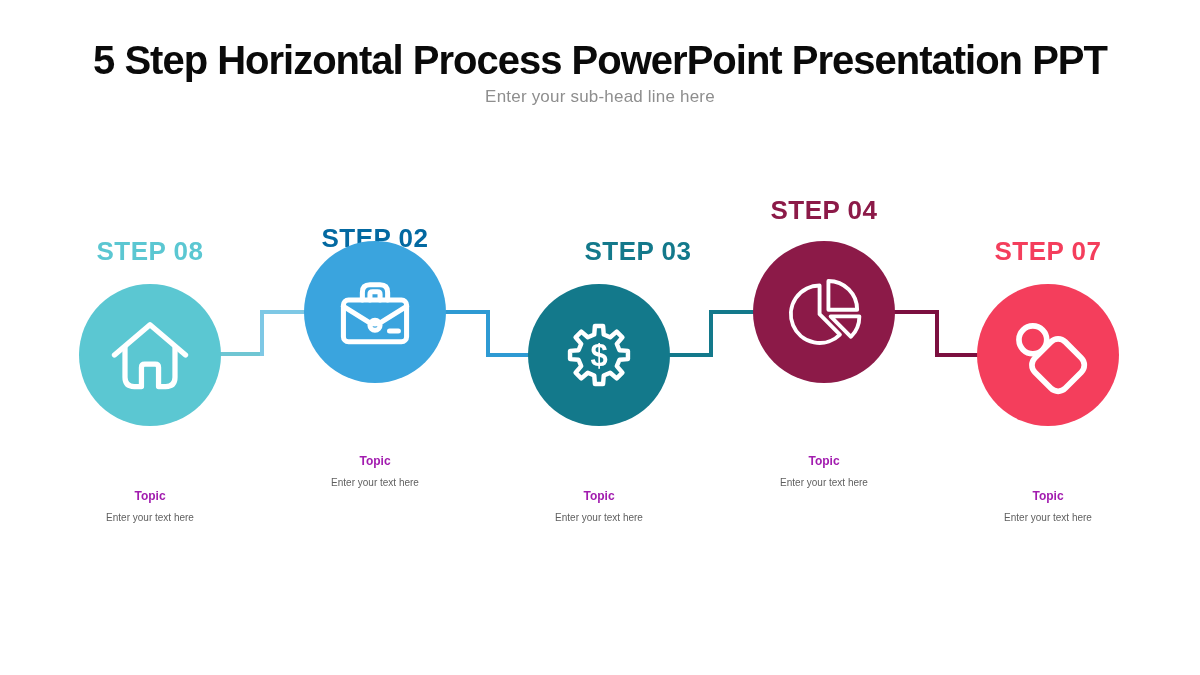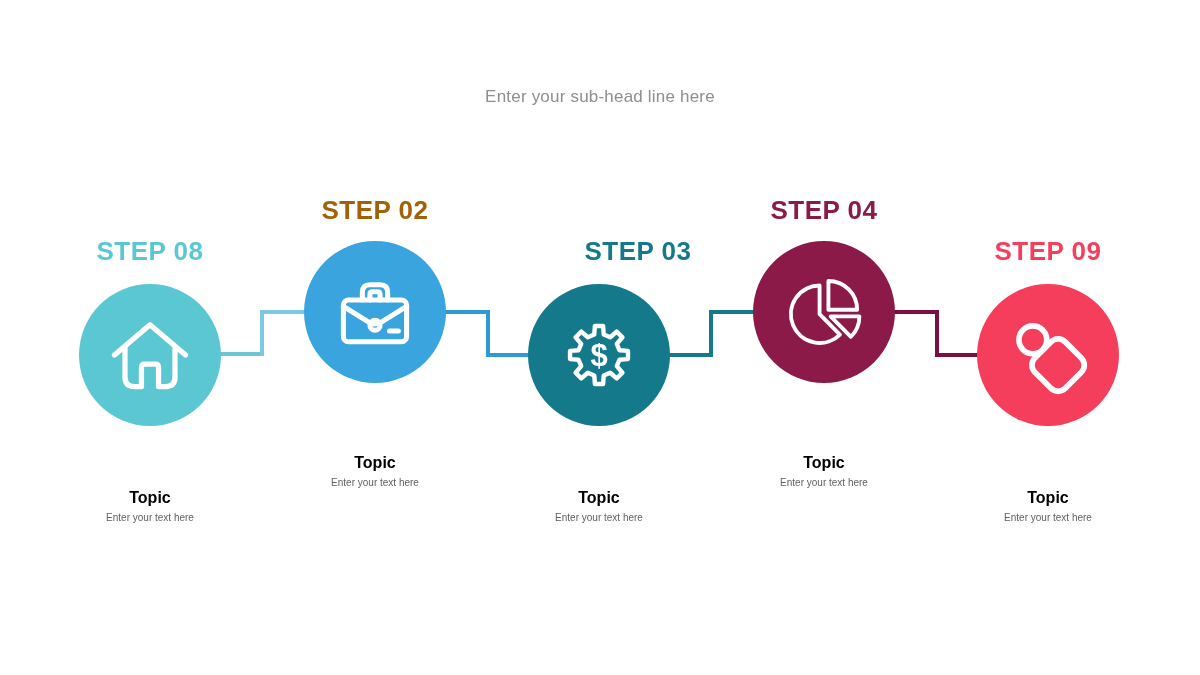--- a/index.html
+++ b/index.html
@@ -20,38 +20,39 @@
     position:absolute;transform:translateX(-50%);white-space:nowrap;
     font-size:26px;font-weight:700;letter-spacing:0.5px;
   }
   .circle{
     position:absolute;transform:translateX(-50%);
     width:142px;height:142px;border-radius:50%;
     display:flex;align-items:center;justify-content:center;
   }
   .topic{
     position:absolute;transform:translateX(-50%);white-space:nowrap;
-    font-size:16px;font-weight:700;color:#000000;
+    font-size:12px;font-weight:700;color:#a21caf;
   }
   .desc{
     position:absolute;transform:translateX(-50%);white-space:nowrap;
     font-size:10px;color:#5f5f5f;
   }
   .cx1{left:150px}.cx2{left:375px}.cx3{left:599px}.cx4{left:824px}.cx5{left:1048px}
   .lbl-low{top:236px}.lbl-high{top:195px}
   .cir-low{top:284px}.cir-high{top:241px}
   .top-low{top:489px}.top-high{top:454px}
   .dsc-low{top:512px}.dsc-high{top:477px}
   .icon{display:block;}
 </style>
 </head>
 <body>
 
 <div class="slide">
 
+  <div class="title">5 Step Horizontal Process PowerPoint Presentation PPT</div>
   <div class="subtitle">Enter your sub-head line here</div>
 
   <svg class="connectors" width="1200" height="675" viewBox="0 0 1200 675">
     <polyline points="219,354 262,354" fill="none" stroke-width="4" stroke="#6FC6D3"></polyline>
     <polyline points="262,356 262,312 305,312" fill="none" stroke-width="4" stroke="#7EC8E5"></polyline>
     <polyline points="445,312 488,312 488,355 530,355" fill="none" stroke-width="4" stroke="#2E9AD3"></polyline>
     <polyline points="668,355 711,355 711,312 755,312" fill="none" stroke-width="4" stroke="#13798B"></polyline>
     <polyline points="893,312 937,312 937,355 979,355" fill="none" stroke-width="4" stroke="#7B0F3F"></polyline>
   </svg>
 
@@ -61,21 +62,21 @@
       <svg class="icon" width="100" height="100" viewBox="0 0 76 76" fill="none" stroke="#ffffff" stroke-width="4" stroke-linecap="round" stroke-linejoin="round">
         <path d="M11 38 L38 15 L65 38"></path>
         <path d="M19 32 V55 Q19 62 26 62 H31.5 V47.5 Q31.5 45 34 45 H42 Q44.5 45 44.5 47.5 V62 H50 Q57 62 57 55 V32"></path>
       </svg>
     </div>
     <div class="topic cx1 top-low">Topic</div>
     <div class="desc cx1 dsc-low">Enter your text here</div>
   </div>
 
   <div>
-    <div class="step-label cx2 lbl-high" style="color: #a16207;">STEP 02</div>
+    <div class="step-label cx2 lbl-high" style="color: #0369a1; margin-top: 28px;">STEP 02</div>
     <div class="circle cx2 cir-high" style="background: rgb(58, 164, 222);">
       <svg class="icon" width="96" height="96" viewBox="0 0 76 76" fill="none" stroke="#ffffff" stroke-width="4" stroke-linecap="round" stroke-linejoin="round">
         <rect x="13" y="28.5" width="50" height="33" rx="4"></rect>
         <path d="M28 28.5 V22.5 Q28 16.5 34 16.5 H42 Q48 16.5 48 22.5 V28.5"></path>
         <path d="M34 28.5 V24 Q34 22 36 22 H40 Q42 22 42 24 V28.5"></path>
         <path d="M13 33.5 L33 46 Q38 49 43 46 L63 33.5"></path>
         <circle cx="38" cy="48.5" r="4"></circle>
         <path d="M49.5 53 H56.5"></path>
       </svg>
     </div>
@@ -102,21 +103,21 @@
         <path d="M34 40 L34 14 A26 26 0 1 0 52.4 58.4 Z"></path>
         <path d="M42 36 L42 10 A26 26 0 0 1 68 36 Z"></path>
         <path d="M44 42 L70 42 A26 26 0 0 1 62.4 60.4 Z"></path>
       </svg>
     </div>
     <div class="topic cx4 top-high">Topic</div>
     <div class="desc cx4 dsc-high">Enter your text here</div>
   </div>
 
   <div>
-    <div class="step-label cx5 lbl-low" style="color: rgb(244, 62, 92);">STEP 09</div>
+    <div class="step-label cx5 lbl-low" style="color: rgb(244, 62, 92);">STEP 07</div>
     <div class="circle cx5 cir-low" style="background: rgb(244, 62, 92);">
       <svg class="icon" width="96" height="96" viewBox="0 0 76 76" fill="none" stroke="#ffffff" stroke-width="4.5" stroke-linecap="round" stroke-linejoin="round">
         <circle cx="26" cy="26" r="11"></circle>
         <rect x="29" y="29" width="34" height="34" rx="8" transform="rotate(45 46 46)" fill="#F43E5C"></rect>
       </svg>
     </div>
     <div class="topic cx5 top-low">Topic</div>
     <div class="desc cx5 dsc-low">Enter your text here</div>
   </div>
 

